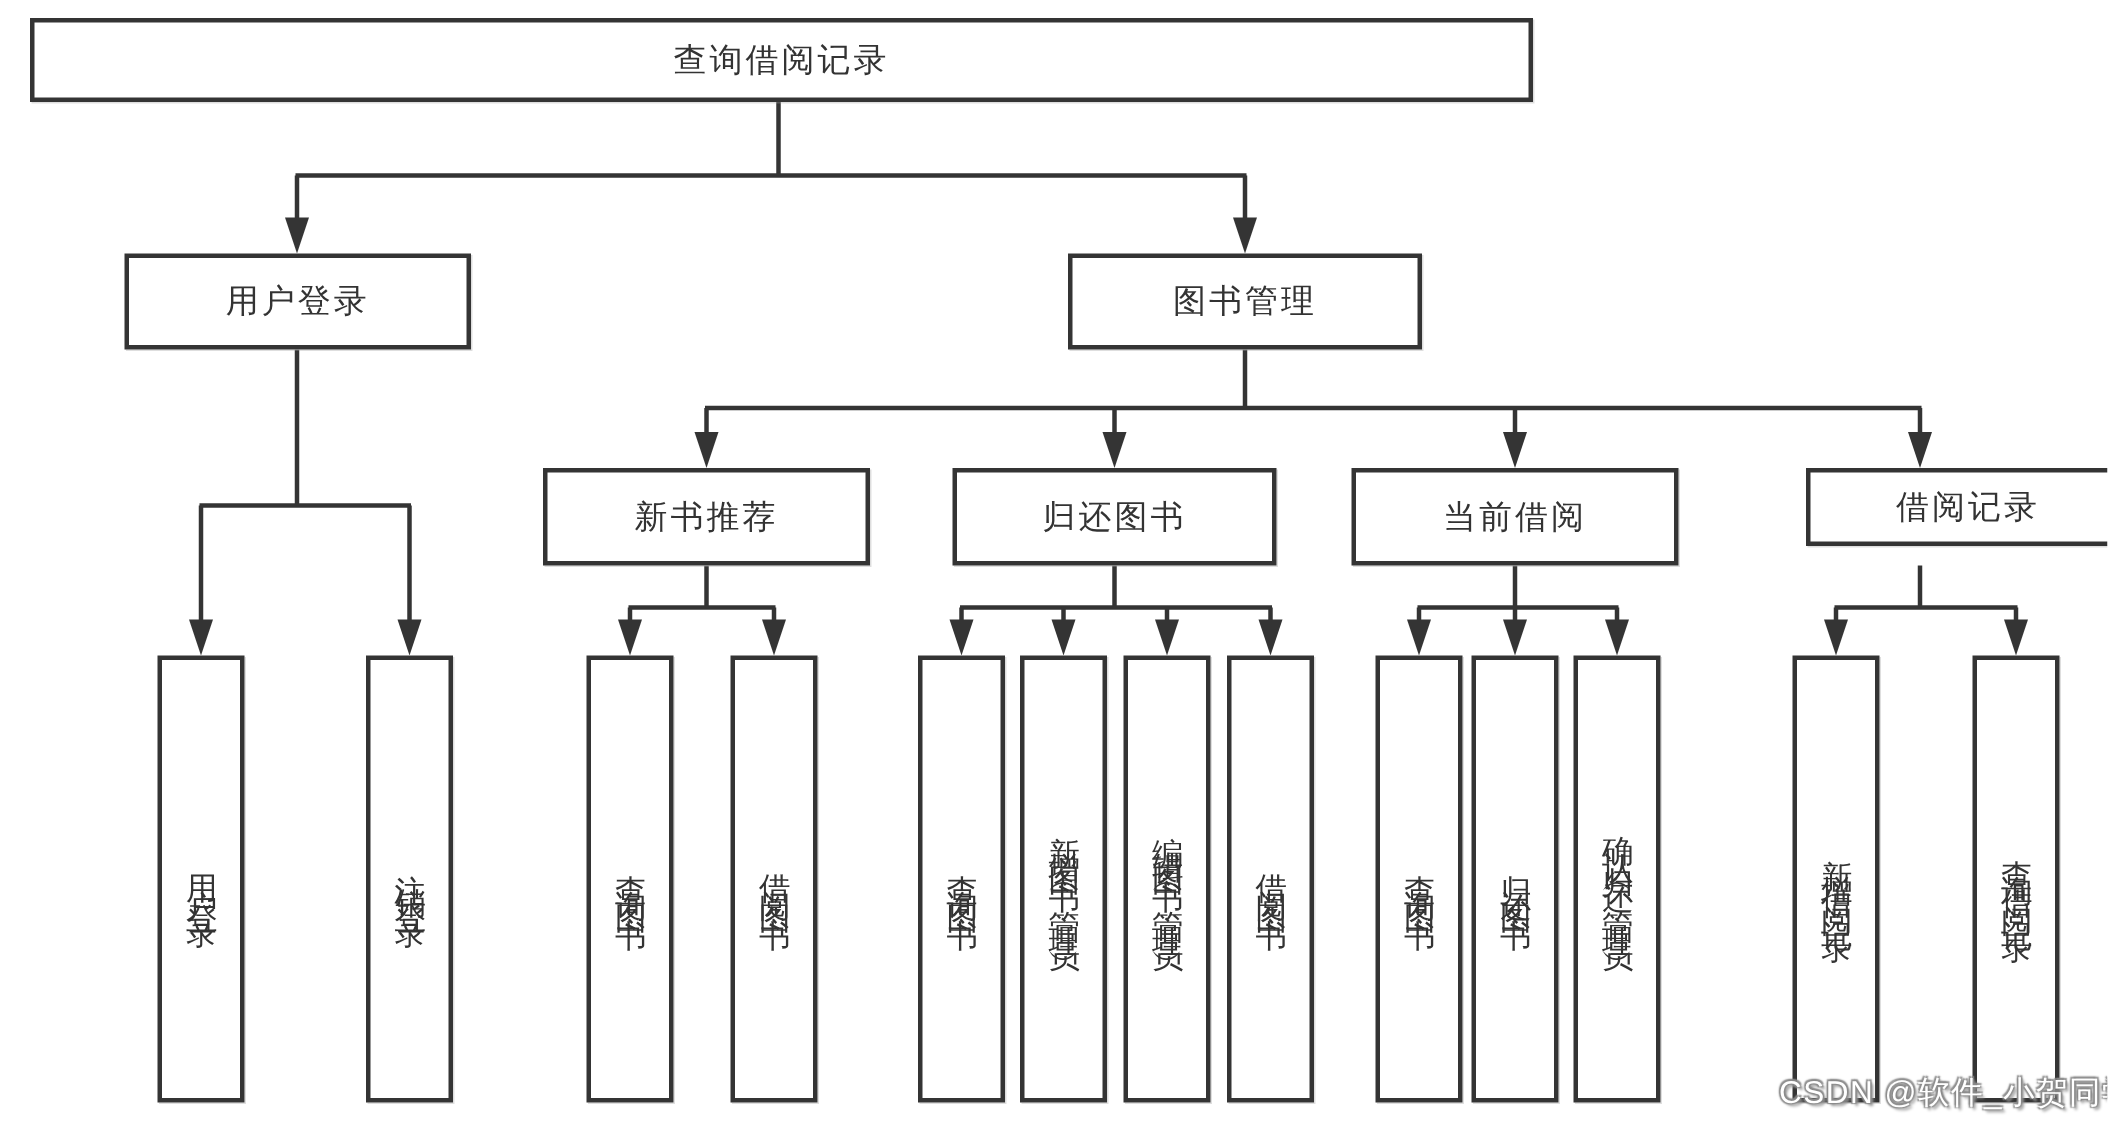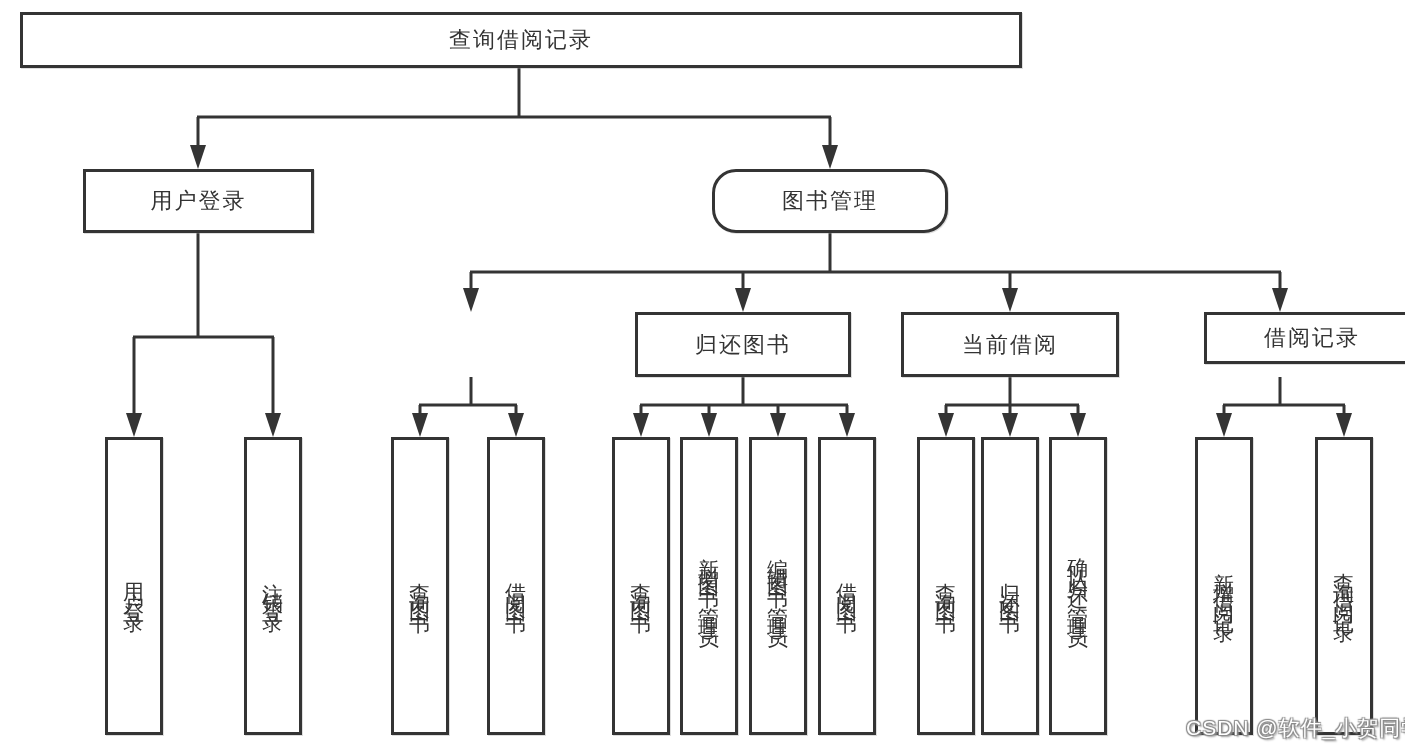--- a/index.html
+++ b/index.html
@@ -136,24 +136,27 @@
     </g>
   </svg>
 
   <div class="node hnode" style="left:20px; top:12px; width:1002px; height:56px;">
     <span>查询借阅记录</span>
   </div>
 
   <div class="node hnode" style="left:83px; top:169px; width:231px; height:64px;">
     <span>用户登录</span>
   </div>
-  <div class="node hnode" style="left:712px; top:169px; width:236px; height:64px;border-radius:24px;">
+  <div class="node hnode" style="left:712px; top:169px; width:236px; height:64px;">
     <span>图书管理</span>
   </div>
 
+  <div class="node hnode" style="left:362px; top:312px; width:218px; height:65px;">
+    <span>新书推荐</span>
+  </div>
   <div class="node hnode" style="left:635px; top:312px; width:216px; height:65px;">
     <span>归还图书</span>
   </div>
   <div class="node hnode" style="left:901px; top:312px; width:218px; height:65px;">
     <span>当前借阅</span>
   </div>
   <div class="node hnode" style="left:1204px; top:312px; width:216px; height:52px;">
     <span>借阅记录</span>
   </div>
 

